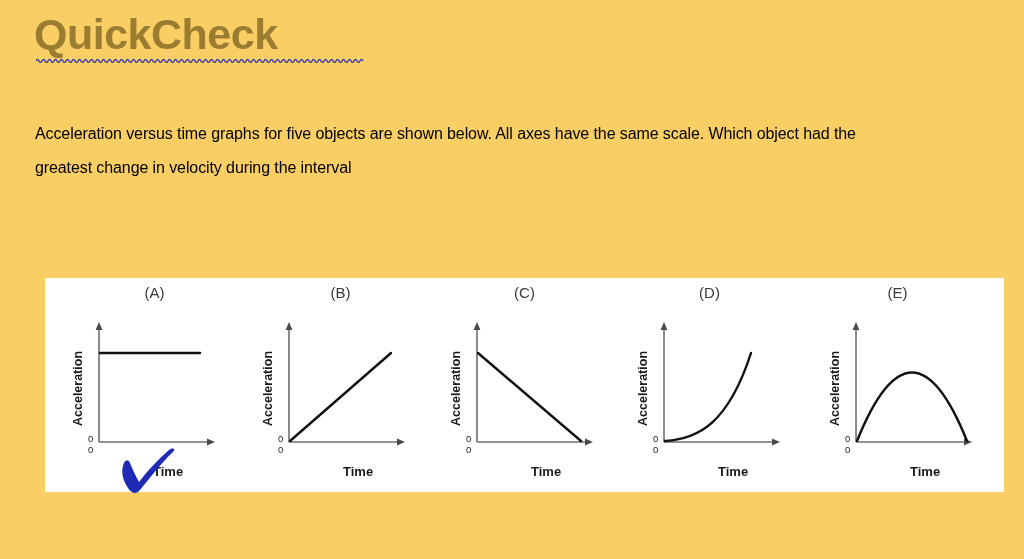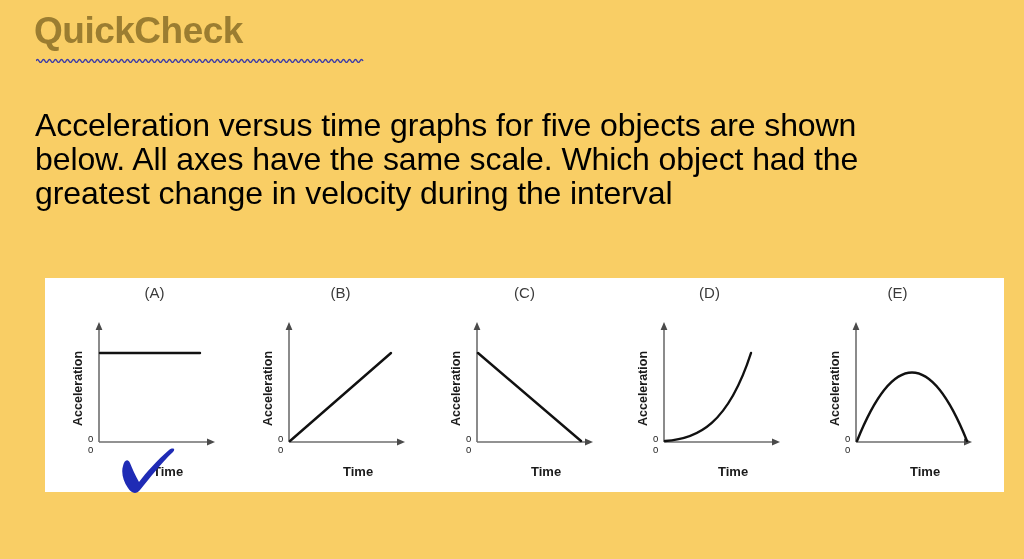--- a/index.html
+++ b/index.html
@@ -13,44 +13,44 @@
     font-family: "Liberation Sans", sans-serif;
     overflow: hidden;
     position: relative;
   }
 
   
   #slide-title {
     position: absolute;
     left: 34px;
     top: 10px;
-    font-size: 37px;
+    font-size: 43px;
     font-weight: bold;
     color: #9b7d31;
     letter-spacing: -0.5px;
     line-height: 1.15;
     white-space: nowrap;
   }
   #title-squiggle {
     position: absolute;
     left: 36px;
     top: 57px;
     width: 328px;
     height: 6px;
     overflow: hidden;
   }
   #title-squiggle svg { display: block; }
 
   
   #slide-body {
     position: absolute;
     left: 35px;
-    top: 108px;
+    top: 117px;
     width: 870px;
-    font-size: 32px;
+    font-size: 16px;
     line-height: 34px;
     color: #000000;
     letter-spacing: -0.1px;
   }
 
   
   #figure-panel {
     position: absolute;
     left: 45px;
     top: 278px;

